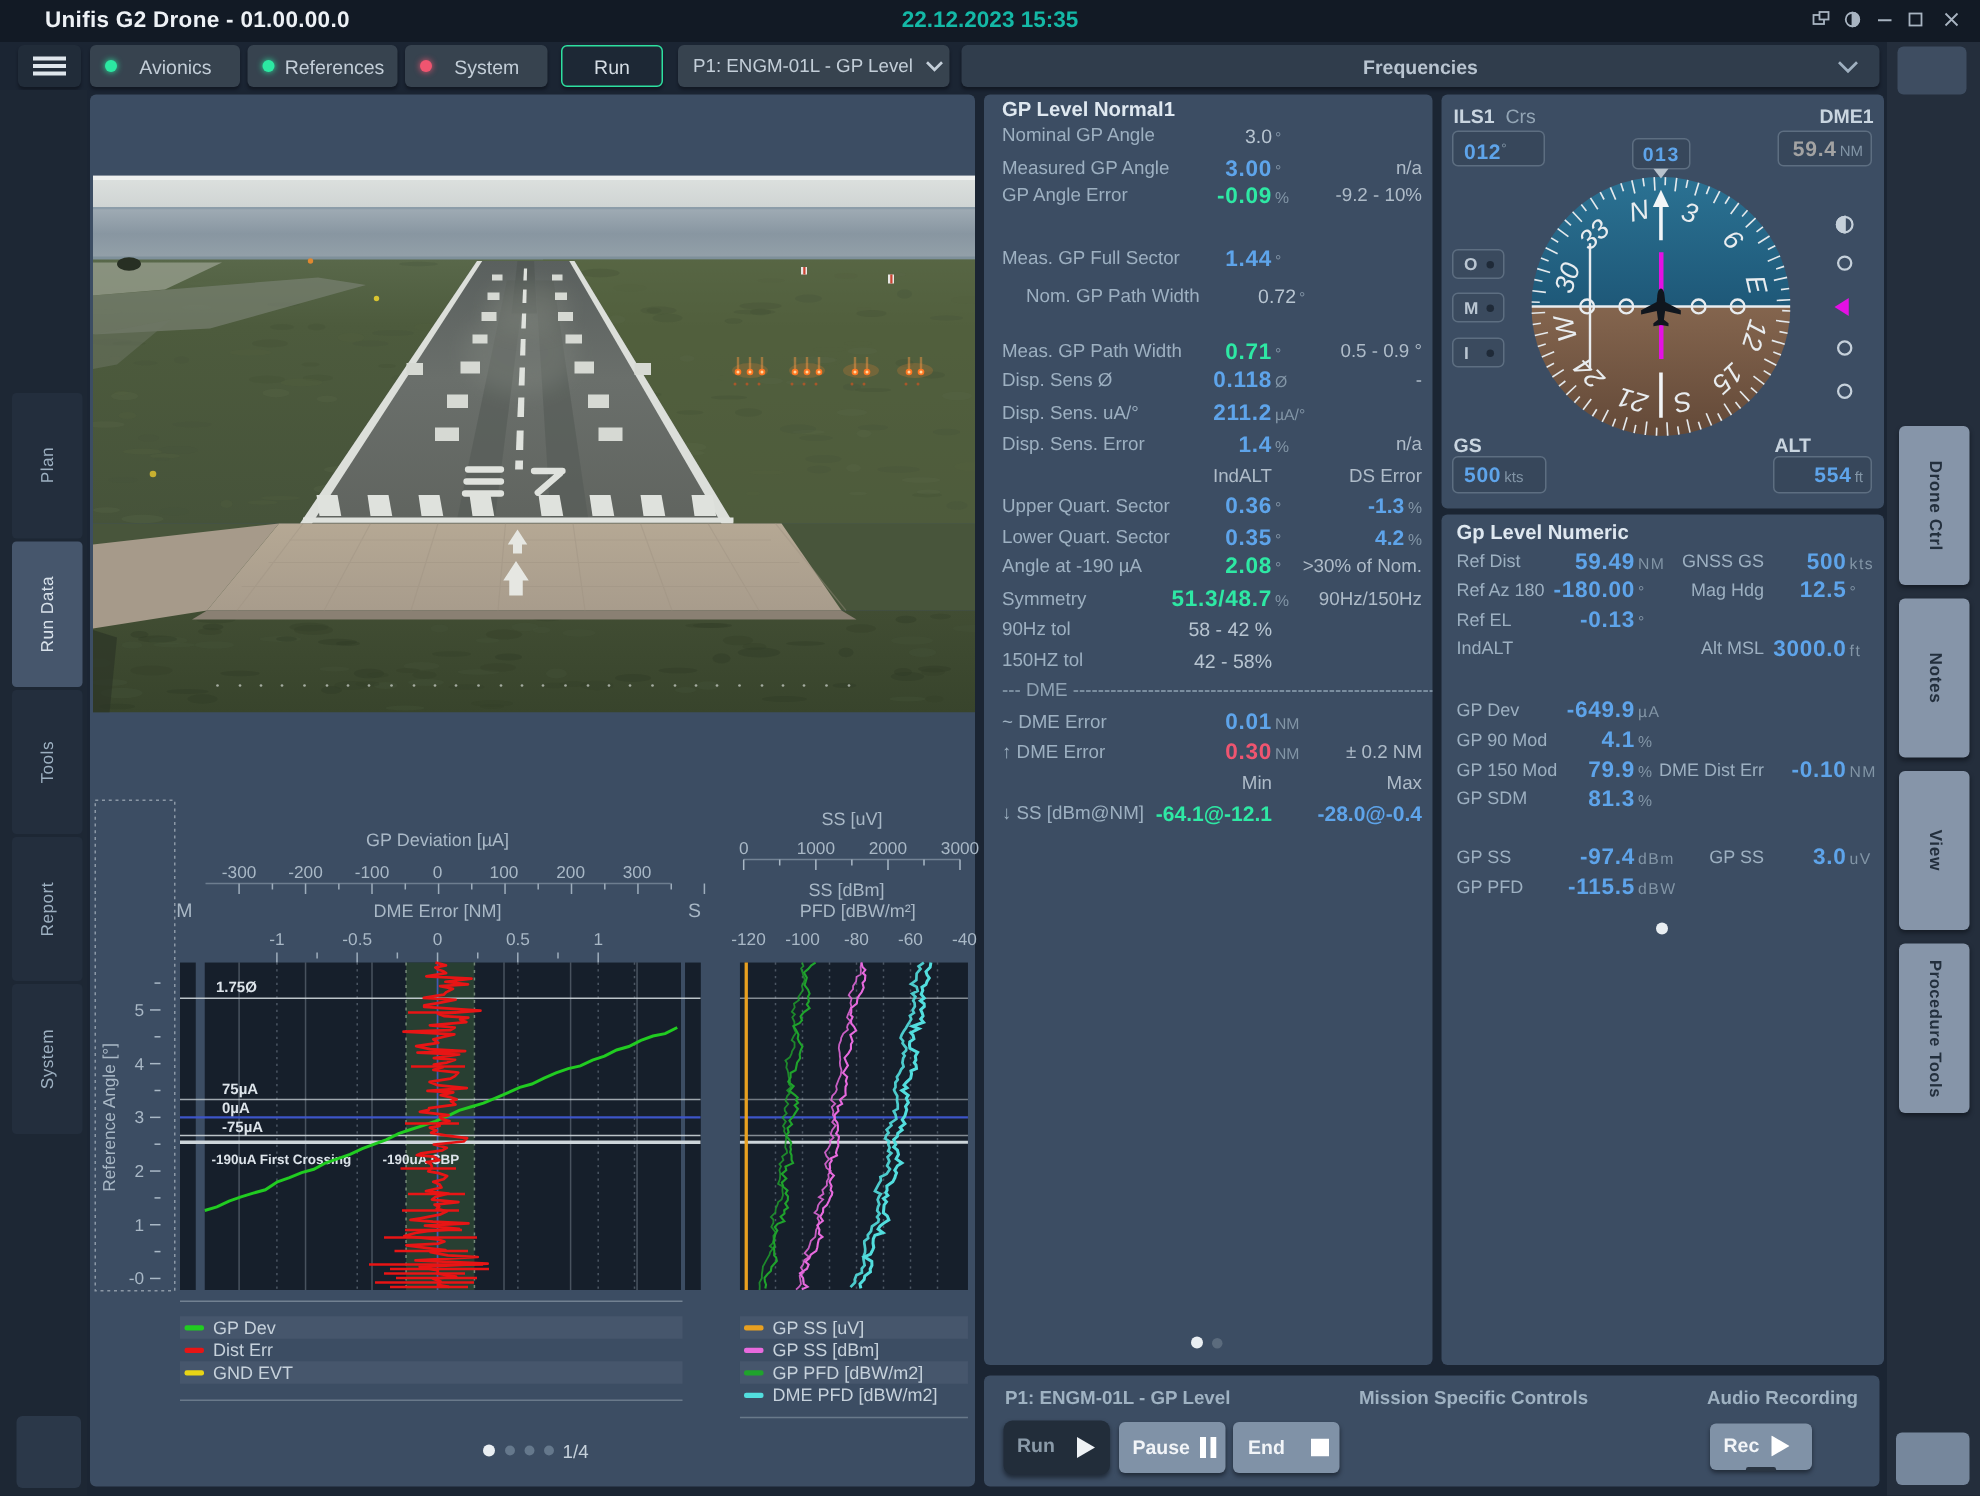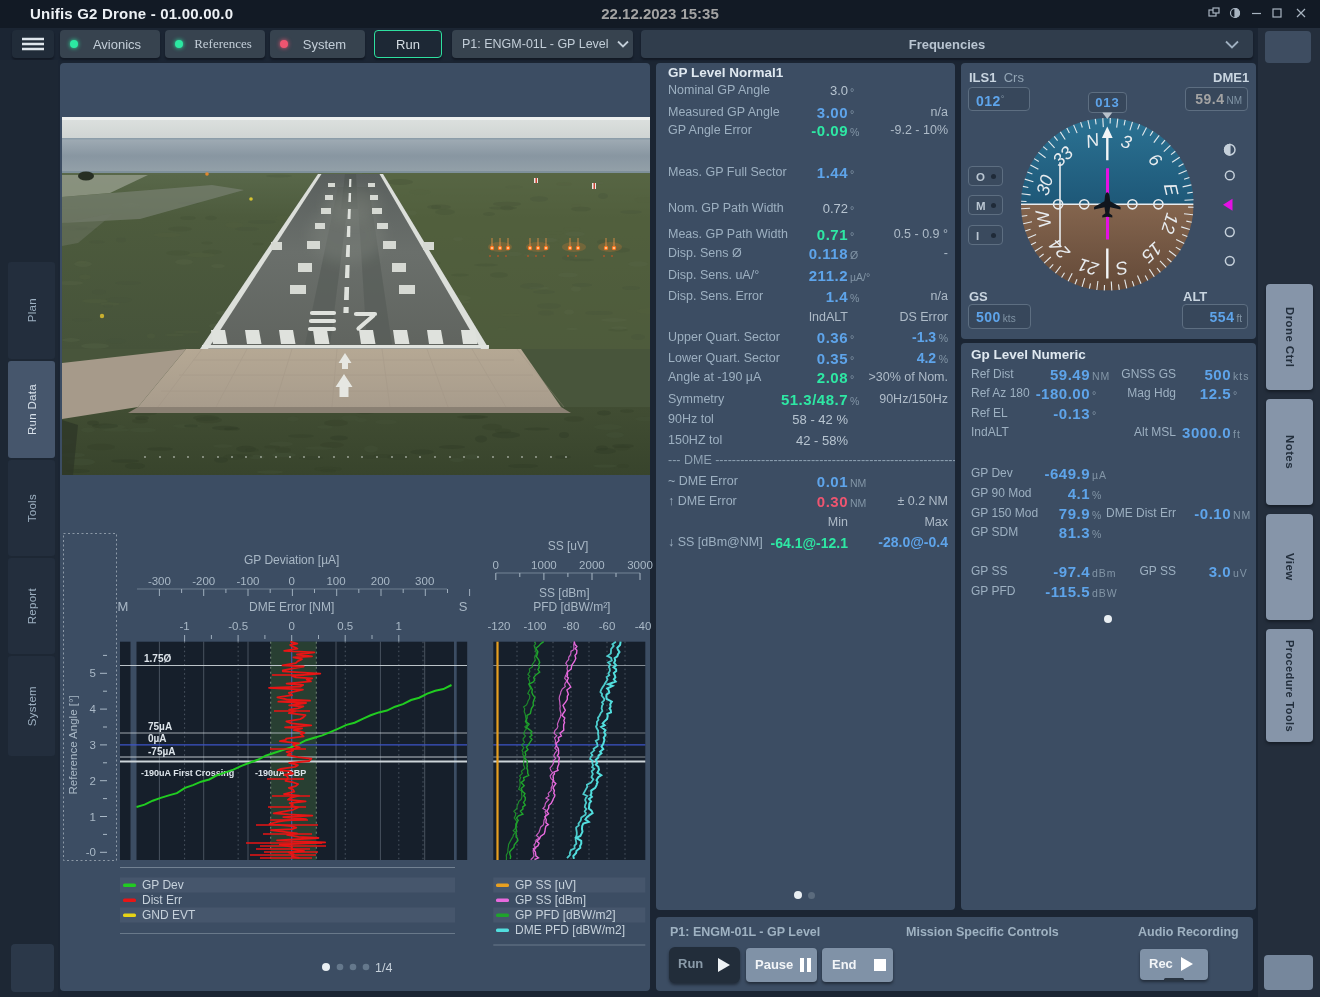--- a/index.html
+++ b/index.html
@@ -17,21 +17,21 @@
 .vtxt{writing-mode:vertical-rl;transform:rotate(180deg);font-size:11.5px;color:#9db0c1;letter-spacing:.3px;}
 .sbtn{position:absolute;left:4px;width:47px;background:#8695a9;border-radius:4px;box-shadow:0 2px 3px rgba(8,12,18,.5);display:flex;align-items:center;justify-content:center;}
 .sbtn span{writing-mode:vertical-rl;font-size:11.5px;font-weight:bold;color:#232f3d;letter-spacing:.4px;white-space:nowrap;}
 .cbtn{position:absolute;background:#8092a7;border-radius:4px;box-shadow:0 2px 3px rgba(8,12,18,.5);color:#f2f5f8;font-weight:bold;font-size:13.5px;}
 .fbox{position:absolute;border:1px solid #5d6e81;border-radius:4px;background:#37475b;}
 </style></head>
 <body>
 
 <div class="a" style="left:0;top:0;width:1320px;height:28px;background:#121a25;"></div>
 <div class="a" style="left:30px;top:5px;font-size:15px;font-weight:bold;color:#edf1f5;letter-spacing:.2px;">Unifis G2 Drone - 01.00.00.0</div>
-<div class="a" style="left:560px;top:5px;width:200px;text-align:center;font-size:15px;font-weight:bold;color:#a3a3a3;">22.12.2023 15:35</div>
+<div class="a" style="left:560px;top:5px;width:200px;text-align:center;font-size:15px;font-weight:bold;color:#14b8a6;">22.12.2023 15:35</div>
 <svg class="a" style="left:1205px;top:6px;" width="105" height="16" viewBox="0 0 105 16">
 <g stroke="#a8b4c1" stroke-width="1.2" fill="none">
 <rect x="4" y="4" width="7" height="6"></rect>
       <rect x="8" y="2" width="6" height="5" fill="#121a25"></rect>
 <circle cx="30" cy="7" r="4.5"></circle>
       <path d="M30 2.5 A4.5 4.5 0 0 1 30 11.5 Z" fill="#a8b4c1"></path>
 <path d="M47 7.5 h9"></path>
 <rect x="68" y="3" width="8" height="8"></rect>
 <path d="M92 3 l8 8 M100 3 l-8 8"></path>
 </g>
@@ -43,21 +43,21 @@
         <path d="M0 2 h22 M0 7 h22 M0 12 h22"></path>
       </g>
     </svg>
   </div>
 <div class="btn" style="left:60px;top:30px;width:100px;height:28px;">
     <span class="dot" style="background:#2ce8a2;box-shadow:0 0 4px #2ce8a2;"></span>
     <span style="margin-left:14px;">Avionics</span>
   </div>
 <div class="btn" style="left:165px;top:30px;width:100px;height:28px;">
     <span class="dot" style="background:#2ce8a2;box-shadow:0 0 4px #2ce8a2;"></span>
-    <span style="margin-left:16px;font-family:Liberation Serif, serif;">References</span>
+    <span style="margin-left:16px;">References</span>
   </div>
 <div class="btn" style="left:270px;top:30px;width:95px;height:28px;">
     <span class="dot" style="background:#ef5570;box-shadow:0 0 4px #ef5570;"></span>
     <span style="margin-left:14px;">System</span>
   </div>
 <div class="btn" style="left:374px;top:30px;width:68px;height:28px;background:#1d2835;border:1.5px solid #2ee0a0;box-sizing:border-box;color:#d5dde4;">Run</div>
 <div class="btn" style="left:452px;top:30px;width:181px;height:28px;font-size:12.5px;justify-content:flex-start;">
     <span style="margin-left:10px;">P1: ENGM-01L - GP Level</span>
 <svg width="12" height="8" viewBox="0 0 12 8" style="margin-left:8px;">
       <path d="M1 1.5 l5 5 l5 -5" stroke="#c3ced8" stroke-width="1.8" fill="none"></path>
@@ -705,21 +705,21 @@
       <span class="rl">GP Angle Error</span>
       <span class="rv green">-0.09</span>
       <span class="ru">%</span>
       <span class="rr">-9.2 - 10%</span>
     </div>
 <div class="row" style="top:101.1px;">
       <span class="rl">Meas. GP Full Sector</span>
       <span class="rv blue">1.44</span>
       <span class="ru">°</span>
     </div>
-<div class="row" style="top:137px;">
+<div class="row" style="top:126px;margin-left:16px;">
       <span class="rl">Nom. GP Path Width</span>
       <span class="rv gray">0.72</span>
       <span class="ru">°</span>
     </div>
 <div class="row" style="top:163.3px;">
       <span class="rl">Meas. GP Path Width</span>
       <span class="rv green">0.71</span>
       <span class="ru">°</span>
       <span class="rr">0.5 - 0.9 °</span>
     </div>

